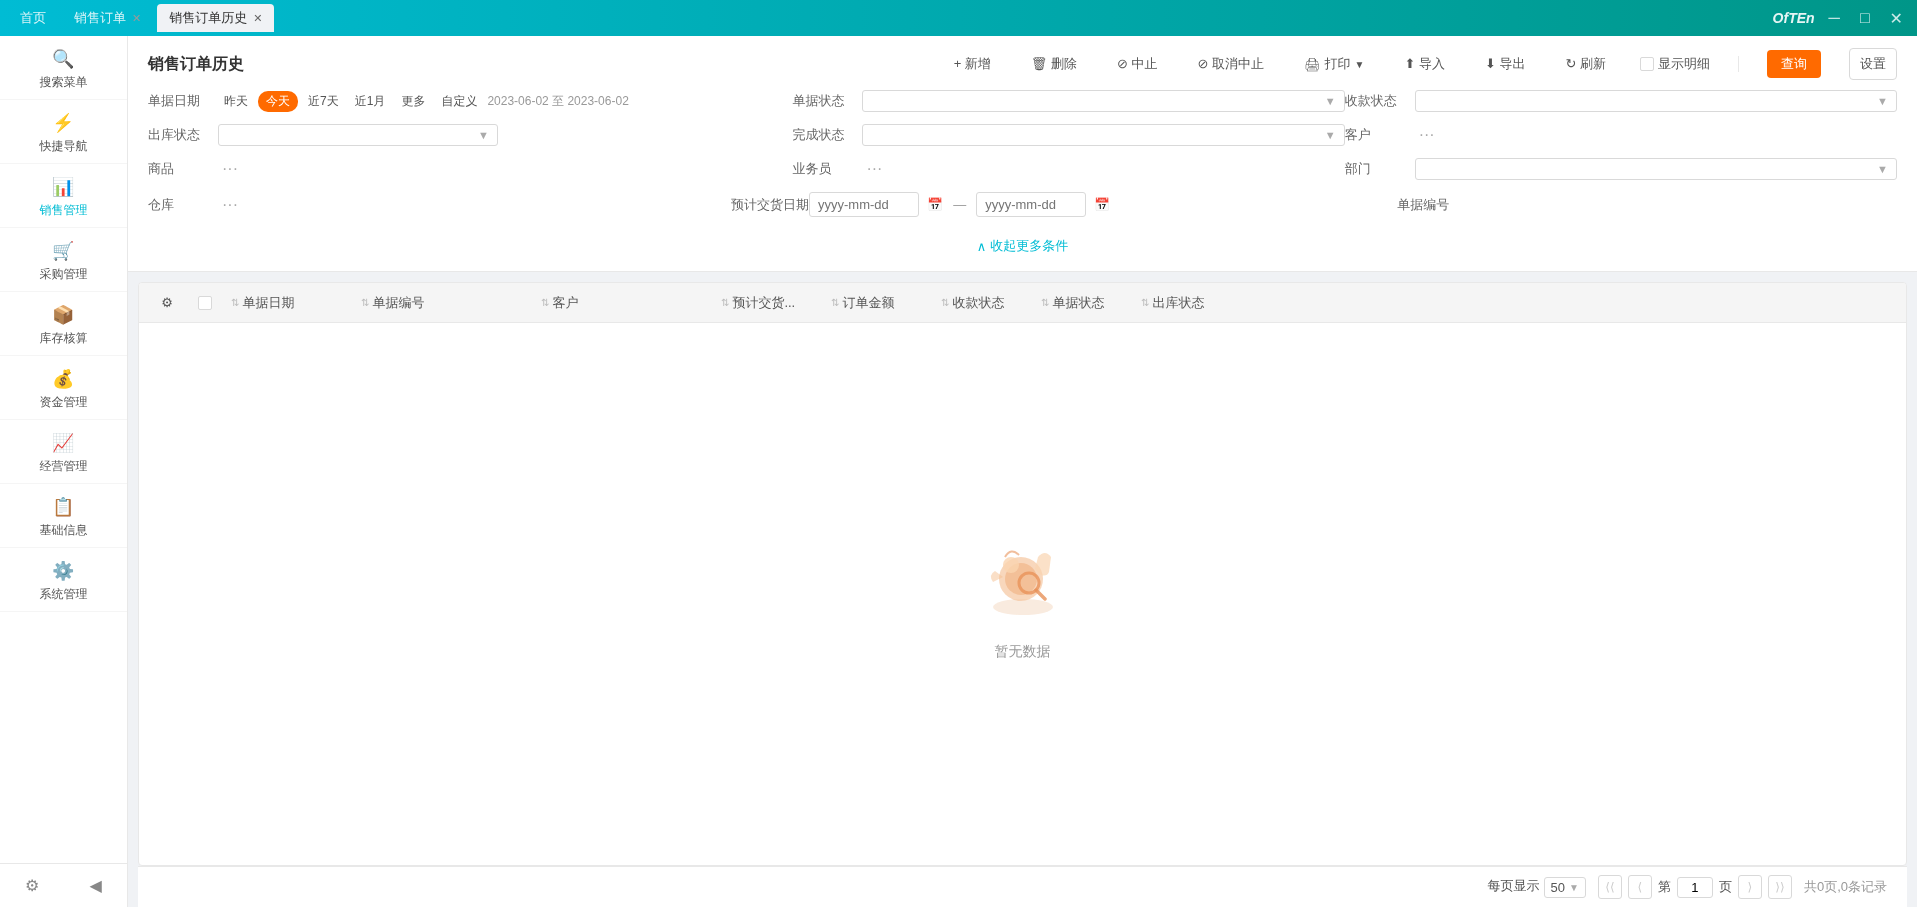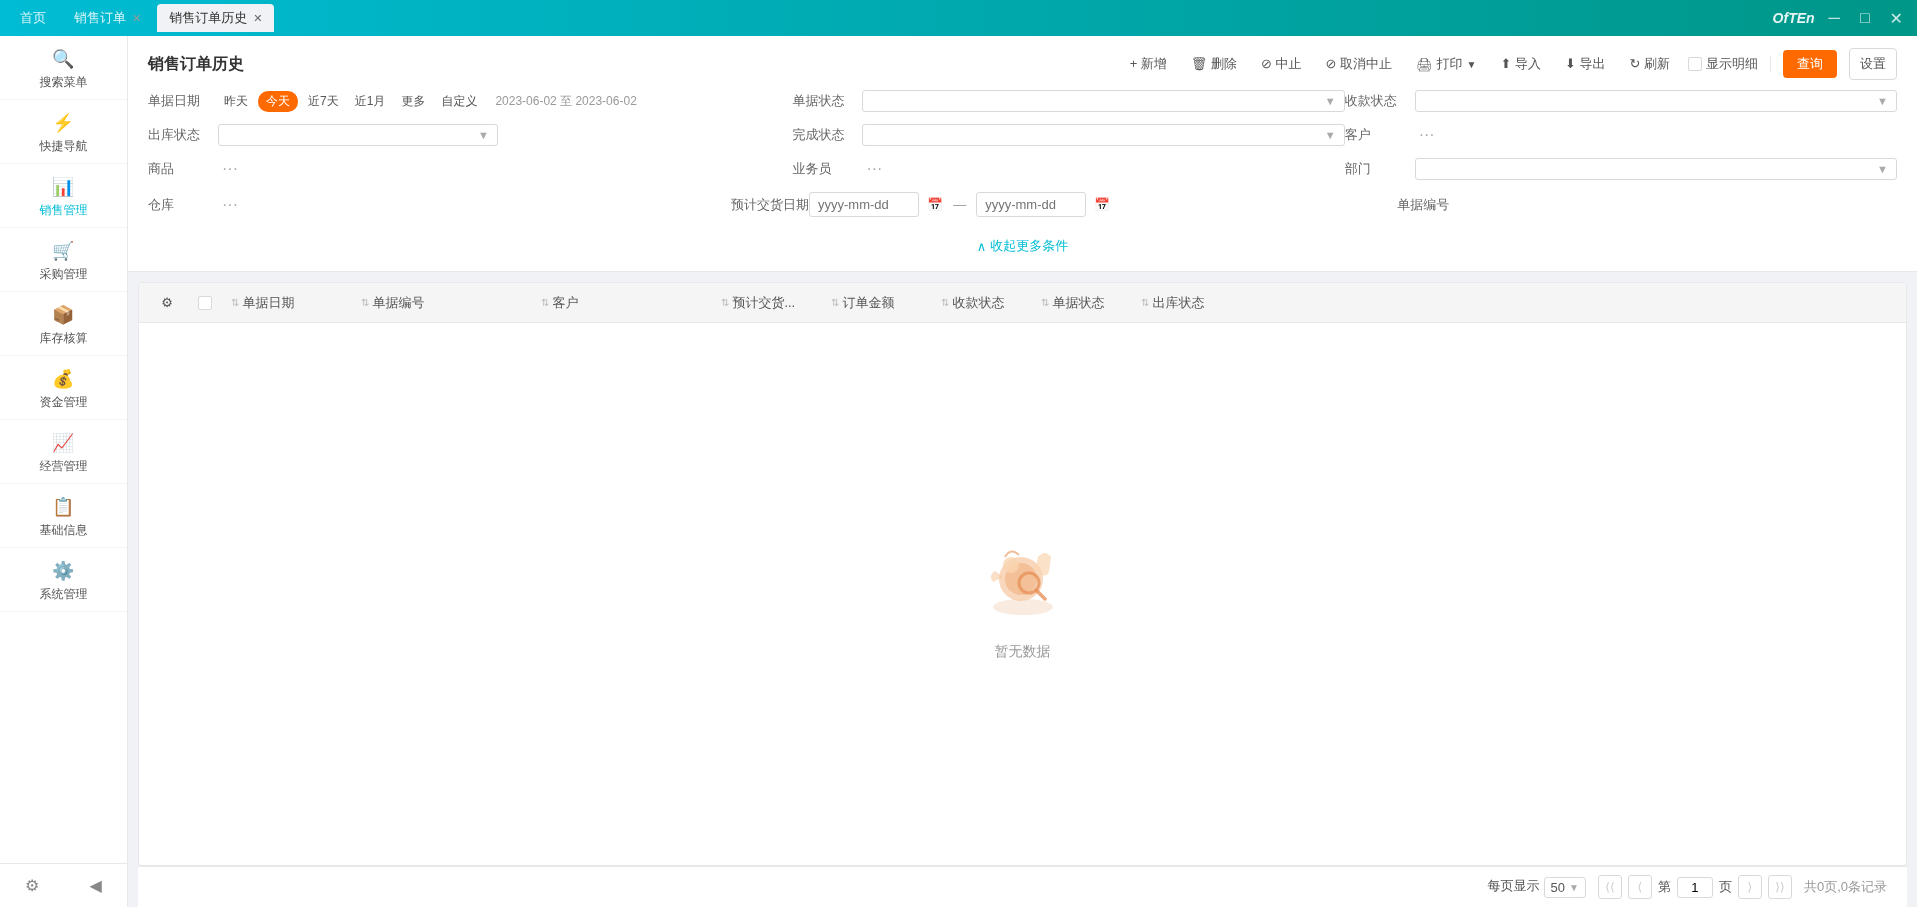--- a/index.html
+++ b/index.html
@@ -117,21 +117,21 @@
       padding-bottom: 10px;
     }
     .page-title {
       font-size: 16px;
       font-weight: 600;
       color: #333;
     }
     .toolbar {
       display: flex;
       align-items: center;
-      gap: 12px;
+      gap: 28px;
     }
     .toolbar-btn {
       display: flex;
       align-items: center;
       gap: 4px;
       cursor: pointer;
       font-size: 13px;
       color: #555;
       padding: 4px 6px;
       border-radius: 3px;
@@ -474,21 +474,21 @@
             <span class="filter-label">单据日期</span>
             <div class="filter-control">
               <div class="date-quick-btns">
                 <span class="date-quick-btn">昨天</span>
                 <span class="date-quick-btn active">今天</span>
                 <span class="date-quick-btn">近7天</span>
                 <span class="date-quick-btn">近1月</span>
                 <span class="date-quick-btn">更多</span>
                 <span class="date-quick-btn">自定义</span>
               </div>
-              <span class="date-range-text" style="margin-left:8px;">2023-06-02 至 2023-06-02</span>
+              <span class="date-range-text" style="margin-left:0;">2023-06-02 至 2023-06-02</span>
             </div>
           </div>
           <div class="filter-group" style="flex:1.2;">
             <span class="filter-label">单据状态</span>
             <div class="filter-control">
               <div class="select-control" style="flex:1;">
                 <span class="select-control-text"></span>
                 <span class="select-arrow">▼</span>
               </div>
             </div>

